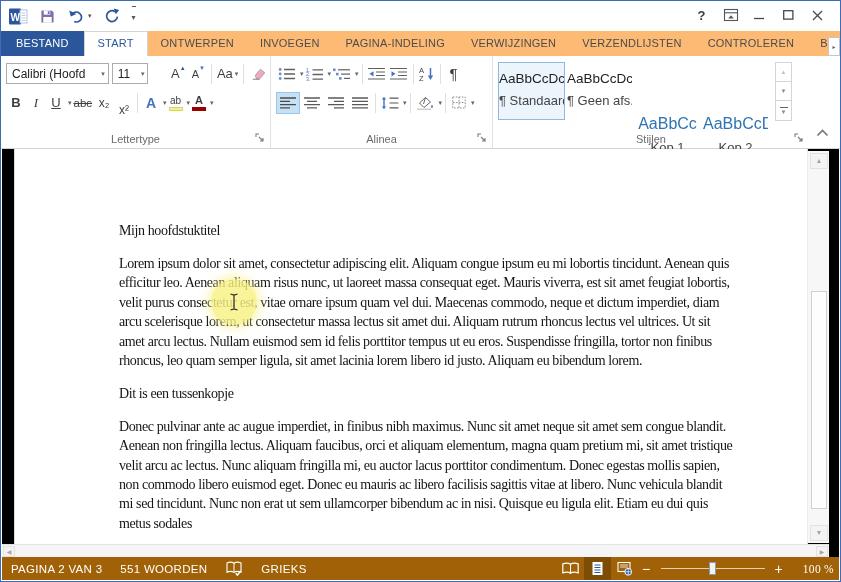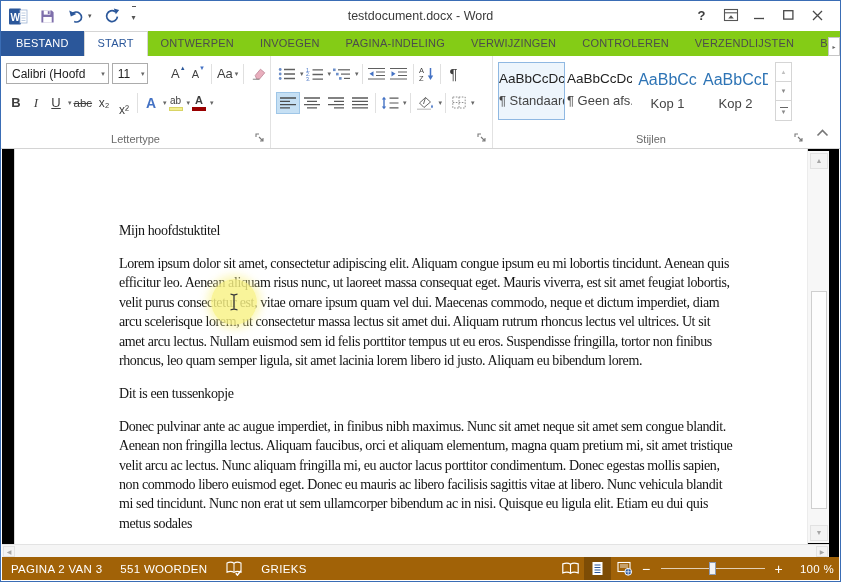--- a/index.html
+++ b/index.html
@@ -13,21 +13,21 @@
   
   .titlebar { position: absolute; top: 0; left: 0; right: 0; height: 30px; background: #fff; }
   .qat { position: absolute; left: 8px; top: 5px; display: flex; gap: 12px; align-items: center; }
   .qat-btn { display: inline-flex; align-items: center; justify-content: center; height: 20px; }
   .qat-dd { font-size: 7px; color: #555; margin-left: 2px; }
   .qat-more { font-size: 8px; color: #555; border-top: 1px solid #555; padding-top: 1px; line-height: 7px; }
   .title-text { position: absolute; left: 200px; right: 200px; top: 8px; text-align: center; font-size: 12.5px; color: #3b3b3b; white-space: nowrap; }
   .wincontrols { position: absolute; right: 8px; top: 3px; display: flex; align-items: center; }
   .winbtn { width: 29px; height: 22px; display: inline-flex; align-items: center; justify-content: center; color: #494949; font-size: 13px; }
   
-  .tabrow { position: absolute; top: 30px; left: 0; right: 0; height: 25px; display: flex; background: #84cc16; font-size: 11px; letter-spacing: .2px; white-space: nowrap; overflow: hidden; }
+  .tabrow { position: absolute; top: 30px; left: 0; right: 0; height: 25px; display: flex; background: #fdba74; font-size: 11px; letter-spacing: .2px; white-space: nowrap; overflow: hidden; }
   .tab { padding: 0 13px; line-height: 25px; color: #4c4c4c; }
   .tab-bestand { background: #2b579a; color: #fff; padding: 0 15px; }
   .tab-active { color: #2b579a; background: #fff; border: 1px solid #d5d5d5; border-bottom: none; line-height: 23px; }
   .taboverflow { position: absolute; right: 0; top: 36px; width: 12px; height: 19px; border: 1px solid #c6c6c6; background: #fff; font-size: 6px; color: #666; display: flex; align-items: center; justify-content: center; }
   
   .ribbon { position: absolute; top: 55px; left: 0; right: 0; height: 93px; background: #fff; border-bottom: 1px solid #d4d4d4; display: flex; }
   .rgroup { position: relative; height: 100%; border-right: 1px solid #e2e2e2; padding: 5px 2px 0 5px; }
   .glabel { position: absolute; bottom: 3px; left: 0; right: 0; text-align: center; font-size: 11px; color: #6a6a6a; }
   .launcher { position: absolute; right: 4px; bottom: 4px; width: 12px; height: 12px; display: flex; align-items: center; justify-content: center; }
   .rrow { display: flex; align-items: center; height: 25px; margin-bottom: 4px; }
@@ -45,21 +45,21 @@
   .swatchbtn { display: inline-flex; flex-direction: column; align-items: center; justify-content: center; height: 22px; min-width: 18px; text-align: right; }
   .swatch { width: 14px; height: 4px; margin-top: 1px; }
   .effects-a { color: #4472c4; font-size: 14px; font-weight: bold; }
   .toggle-active { background: #c6e0f4; border: 1px solid #9fc6e7; }
   .alignbtn { width: 24px; height: 22px; display: inline-flex; align-items: center; justify-content: center; }
   
   .styles-body { display: flex; align-items: flex-start; padding-top: 1px; }
   .stylecard { width: 67px; height: 58px; margin-right: 1px; text-align: center; padding-top: 8px; border: 1px solid transparent; }
   .stylecard.selected { border: 1px solid #8fb8e2; background: #edf5fc; }
   .stylecard .preview { font-size: 13.5px; color: #222; white-space: nowrap; overflow: hidden; }
-  .stylecard .preview.kop { font-size: 16px; color: #2e74b5; }
+  .stylecard .preview.kop { font-size: 16px; color: #2e74b5; margin-top: 44px; }
   .stylecard .slabel { font-size: 13px; color: #444; margin-top: 7px; white-space: nowrap; overflow: hidden; }
   .scrollcol { width: 17px; margin-left: 5px; border: 1px solid #d5d5d5; display: flex; flex-direction: column; }
   .scrollcol .scell { height: 19px; display: flex; align-items: center; justify-content: center; font-size: 6px; color: #8a8a8a; border-bottom: 1px solid #d5d5d5; flex-direction: column; }
   .scrollcol .scell:last-child { border-bottom: none; }
   .more-line { width: 8px; border-top: 1px solid #666; margin-bottom: 1px; }
   .collapse-ribbon { position: absolute; right: 11px; bottom: 7px; }
   
   .docarea { position: absolute; top: 148px; left: 1px; right: 1px; bottom: 24px; background: #000000; overflow: hidden; font-family: Liberation Serif, serif; }
   .page { position: absolute; left: 12px; top: 0; width: 794px; height: 100%; background: #fff; border-left: 1px solid #d9d9d9; border-right: 1px solid #d9d9d9; }
   .content { position: absolute; left: 104px; top: 72px; width: 614px; color: #151515; font-size: 14px; letter-spacing: -0.4px; line-height: 19.4px; }
@@ -76,21 +76,21 @@
   
   .statusbar { position: absolute; left: 1px; right: 1px; bottom: 1px; height: 23px; background: #a16207; color: #fff; display: flex; align-items: center; font-size: 11.5px; letter-spacing: .3px; }
   .sb-item { padding: 0 9px; height: 100%; display: flex; align-items: center; white-space: nowrap; }
   .sb-spring { flex: 1; }
   .viewbtn { width: 27px; height: 100%; display: flex; align-items: center; justify-content: center; }
   .viewbtn.active { background: rgba(0,0,0,0.22); }
   .zoomtrack { position: relative; width: 104px; height: 100%; display: flex; align-items: center; margin: 0 6px; }
   .zoomline { width: 100%; height: 1.5px; background: rgba(255,255,255,0.7); }
   .zoomhandle { position: absolute; left: 48px; top: 5px; width: 7px; height: 13px; background: #f2f2f2; border: 1px solid #8e9bb3; }
   .zoomsign { font-size: 14px; padding: 0 4px; }
-  .zoomlevel { width: 52px; text-align: right; padding-right: 5px; }
+  .zoomlevel { width: 52px; text-align: right; padding-right: 5px; font-family: Liberation Serif, serif; }
 </style>
 </head>
 <body>
 
 <div class="window">
 
   <div class="titlebar">
     <div class="qat">
       <span class="qat-btn">
         <svg width="19" height="17" viewBox="0 0 19 17">
@@ -116,21 +116,20 @@
         <span class="qat-dd">▾</span>
       </span>
       <span class="qat-btn">
         <svg width="16" height="16" viewBox="0 0 16 16">
             <path d="M13.4 8.6 a5.4 5.4 0 1 1 -2.3-4.9" fill="none" stroke="#2b579a" stroke-width="1.7"></path>
             <path d="M9.8 0.6 l5.4 1.4 -3.4 4.2z" fill="#2b579a"></path>
           </svg>
       </span>
       <span class="qat-btn qat-more">▾</span>
     </div>
-    <div class="title-text">testdocument.docx - Word</div>
     <div class="wincontrols">
       <span class="winbtn" style="font-weight:bold; color:#3c3c3c;">?</span>
       <span class="winbtn">
         <svg width="16" height="14" viewBox="0 0 16 14">
             <rect x="1.5" y="1.5" width="13" height="11" fill="none" stroke="#555" stroke-width="1.1"></rect>
             <path d="M1.5 4.8h13" stroke="#555" stroke-width="1.1"></path>
             <path d="M8 7.2 l-2.8 3.2 h5.6z" fill="#555"></path>
           </svg>
       </span>
       <span class="winbtn">
@@ -151,22 +150,22 @@
     </div>
   </div>
 
   <div class="tabrow">
     <span class="tab tab-bestand">BESTAND</span>
     <span class="tab tab-active">START</span>
     <span class="tab">ONTWERPEN</span>
     <span class="tab">INVOEGEN</span>
     <span class="tab">PAGINA-INDELING</span>
     <span class="tab">VERWIJZINGEN</span>
+    <span class="tab">VERZENDLIJSTEN</span>
     <span class="tab">CONTROLEREN</span>
-    <span class="tab">VERZENDLIJSTEN</span>
     <span class="tab">BEELD</span>
   </div>
   <div class="taboverflow">▸</div>
 
   <div class="ribbon">
 
     <div class="rgroup" style="width:270px;">
       <div class="rrow">
         <div class="combo fontname">
           <span>Calibri (Hoofd</span>
@@ -325,20 +324,21 @@
           <span class="dd">▾</span>
         <span class="minisep"></span>
         <span class="rbtn">
           <svg width="14" height="13" viewBox="0 0 14 13">
               <rect x="0.8" y="1" width="12.4" height="11" fill="none" stroke="#909090" stroke-width="1" stroke-dasharray="1.6 1.4"></rect>
               <path d="M7 1v11 M0.8 6.5h12.4" stroke="#909090" stroke-width="1" stroke-dasharray="1.6 1.4"></path>
             </svg>
         </span>
           <span class="dd">▾</span>
       </div>
+      <div class="glabel">Alinea</div>
       <span class="launcher">
         <svg width="10" height="10" viewBox="0 0 10 10">
             <path d="M1 4V1h3 M4 4l4 4 M8 5v3H5" fill="none" stroke="#7a7a7a" stroke-width="1.1"></path>
           </svg>
       </span>
     </div>
 
     <div class="rgroup" style="width:316px; border-right:none;">
       <div class="styles-body">
         <div class="stylecard selected">

